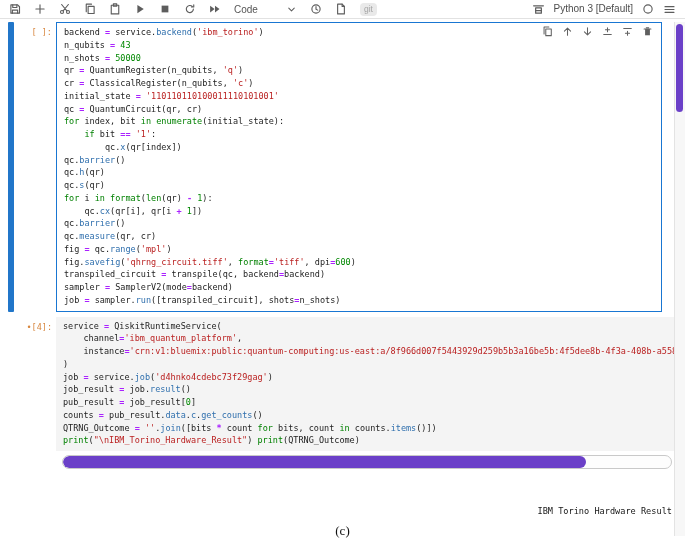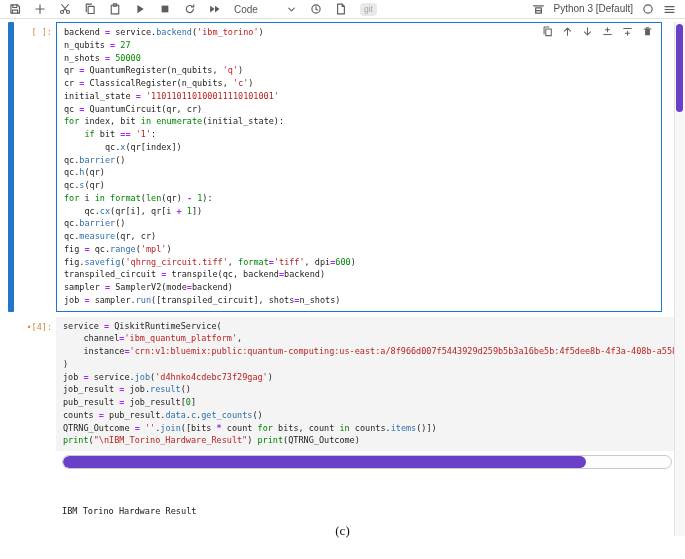--- a/index.html
+++ b/index.html
@@ -43,21 +43,21 @@
   .tk-num{color:var(--tk-num,#008800);}
   .tk-prop{color:var(--tk-prop,#2f6fad);}
   .tk-op{color:var(--tk-op,#aa22ff);font-weight:bold;}
   .cell-toolbar{position:absolute;top:2px;right:6px;display:flex;gap:9px;background:rgba(255,255,255,.9);padding:1px 2px;}
   .cell-toolbar .tb-btn svg{stroke:#616161;}
   
   .outputs{padding:0 13px 0 62px;margin-top:4px;}
   .progress-track{height:12px;border:1px solid #c9c9c9;border-radius:7px;background:#fdfdfd;overflow:hidden;}
   .progress-fill{height:100%;border-radius:6px;background:var(--purple,#6b40c8);width:0;}
   .out-text{margin-top:11px;height:35px;overflow:hidden;font:8.6px/12.3px "DejaVu Sans Mono",monospace;
-            color:#161616;white-space:pre;}
+            color:#161616;white-space:pre;text-align:right;}
   .caption{margin-top:8px;text-align:center;font:13px "Liberation Serif",serif;color:#111;}
 </style>
 </head>
 <body>
 
 <div class="screen">
 
 
   <div class="toolbar">
     <span class="tb-btn">
@@ -154,21 +154,21 @@
     </span>
   </div>
 
   <div class="content">
 
     <div class="cell cell1">
       <span class="active-bar"></span>
       <span class="prompt">[ ]:</span>
       <div class="editor focused">
         <pre class="code">backend <span class="tk-op">=</span> service.<span class="tk-prop">backend</span>(<span class="tk-str">'ibm_torino'</span>)
-n_qubits <span class="tk-op">=</span> <span class="tk-num">27</span>
+n_qubits <span class="tk-op">=</span> <span class="tk-num">43</span>
 n_shots <span class="tk-op">=</span> <span class="tk-num">50000</span>
 qr <span class="tk-op">=</span> QuantumRegister(n_qubits, <span class="tk-str">'q'</span>)
 cr <span class="tk-op">=</span> ClassicalRegister(n_qubits, <span class="tk-str">'c'</span>)
 initial_state <span class="tk-op">=</span> <span class="tk-str">'110110110100011110101001'</span>
 qc <span class="tk-op">=</span> QuantumCircuit(qr, cr)
 <span class="tk-kw">for</span> index, bit <span class="tk-kw">in</span> <span class="tk-bi">enumerate</span>(initial_state):
     <span class="tk-kw">if</span> bit <span class="tk-op">==</span> <span class="tk-str">'1'</span>:
         qc.<span class="tk-prop">x</span>(qr[index])
 qc.<span class="tk-prop">barrier</span>()
 qc.<span class="tk-prop">h</span>(qr)

